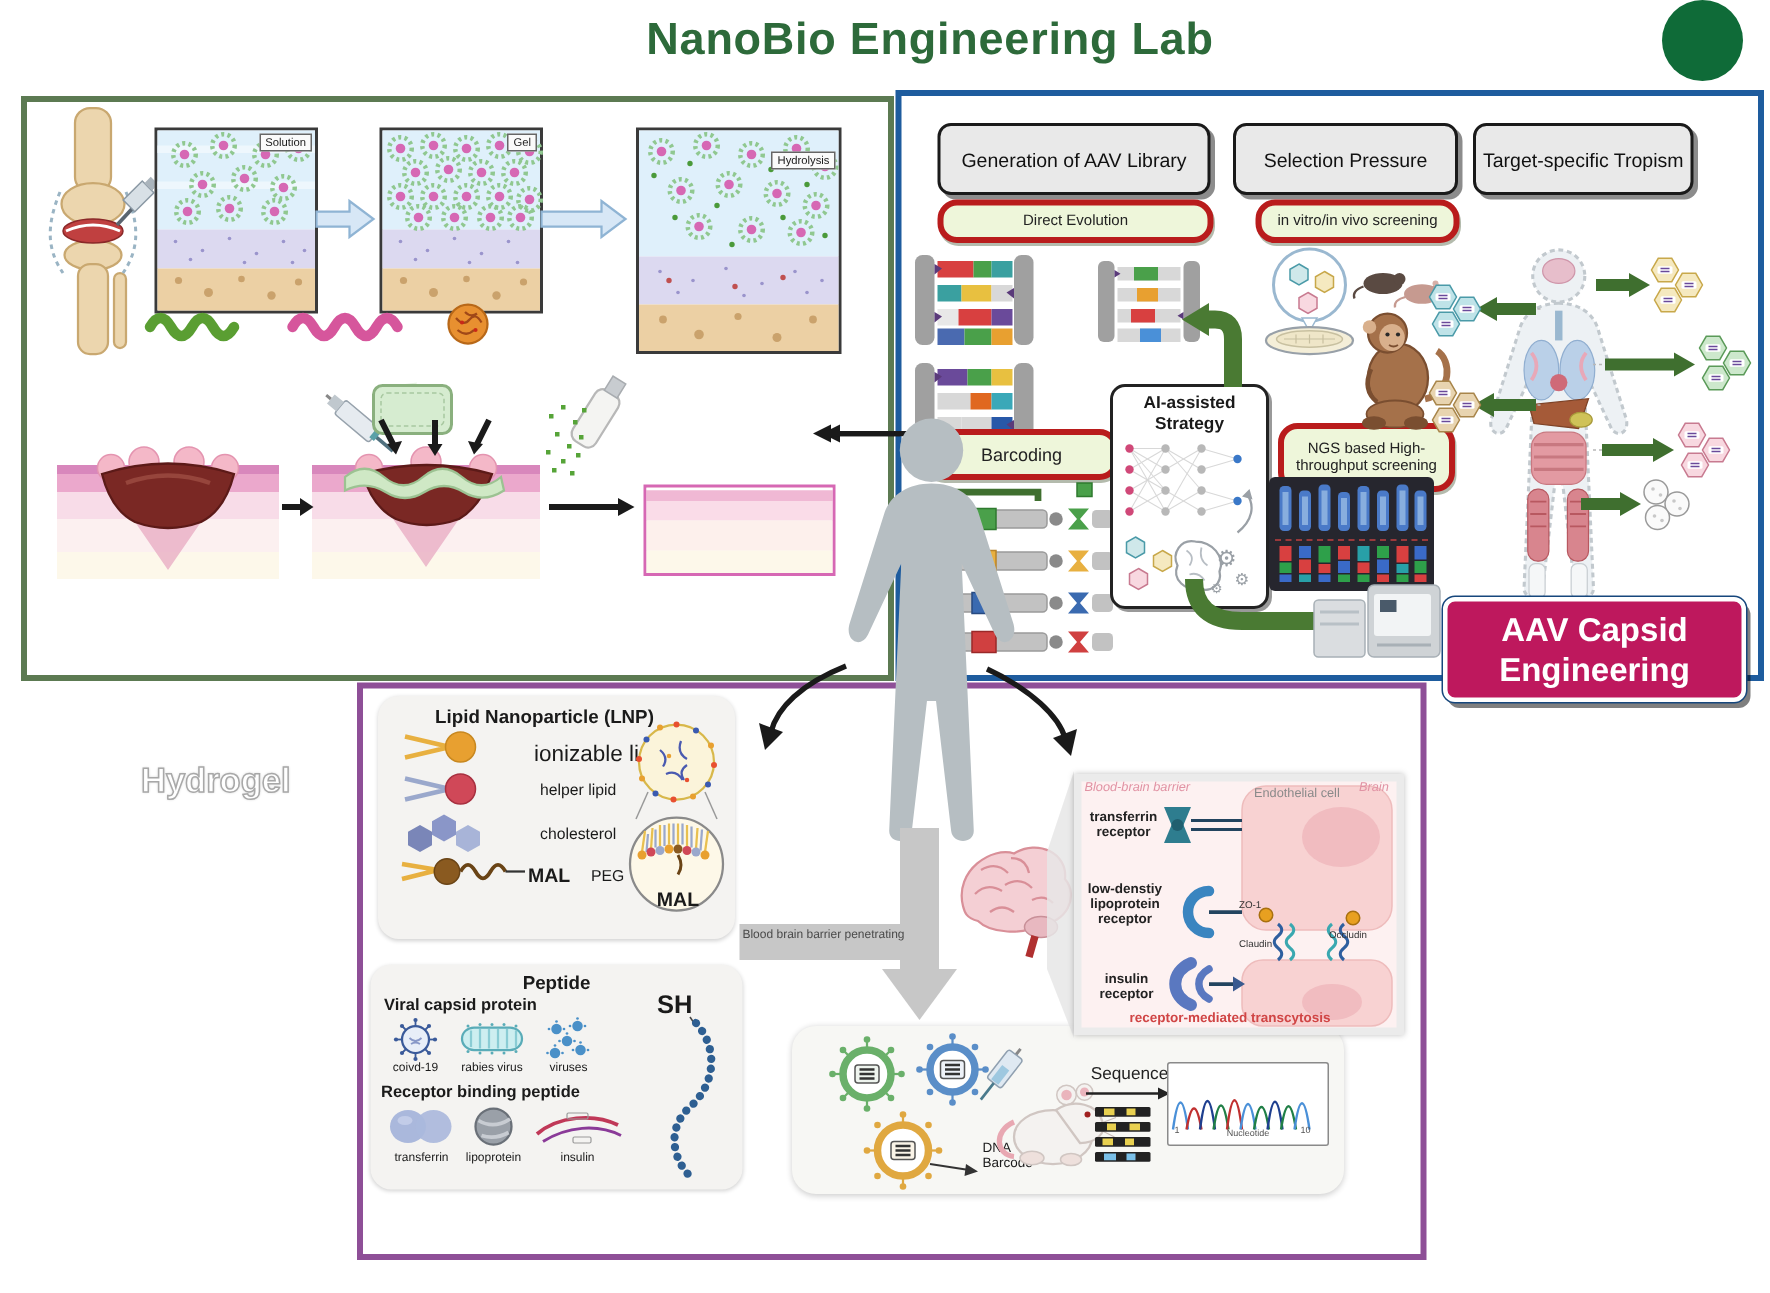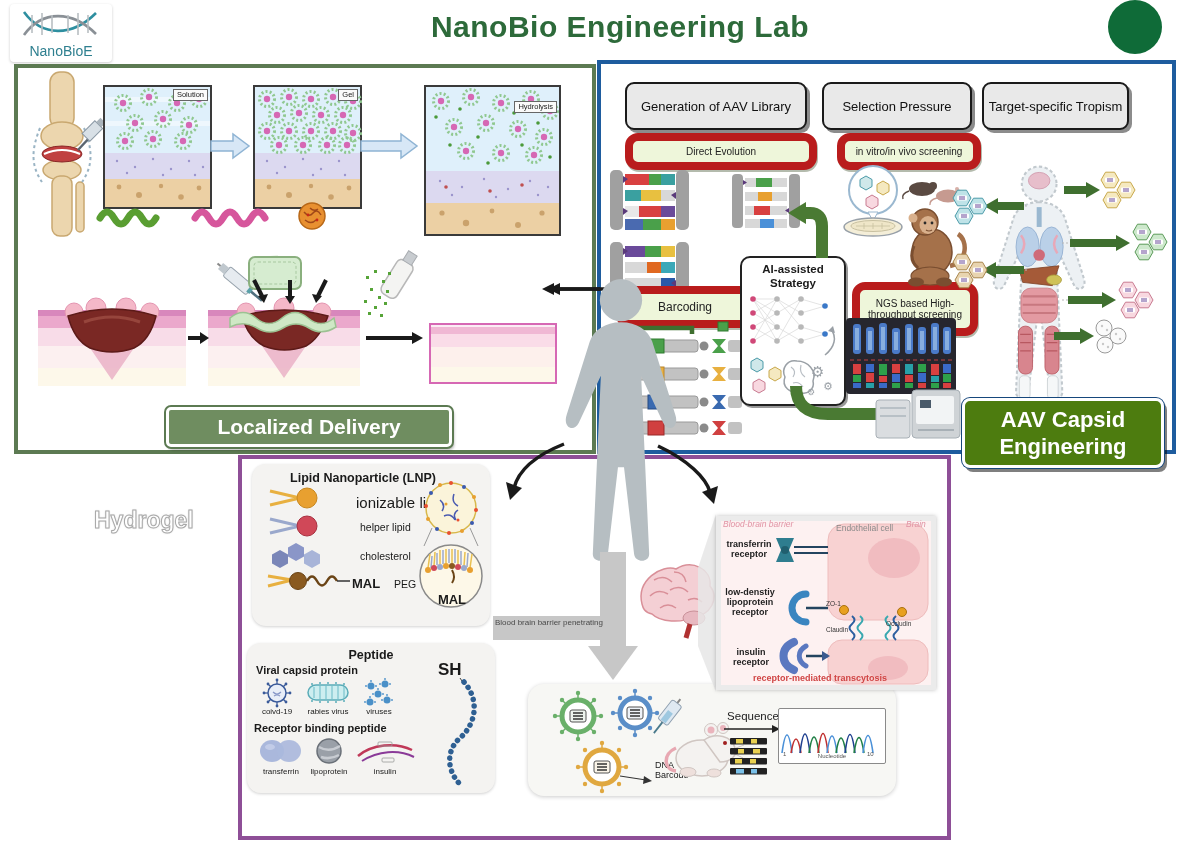--- a/index.html
+++ b/index.html
@@ -2,57 +2,40 @@
 <html><head>
 <meta charset="utf-8">
 <style>
   html,body{margin:0;padding:0;background:#fff;}
   #canvas{position:relative;width:1180px;height:862px;background:#fff;overflow:hidden;
           font-family:"Liberation Sans",sans-serif;color:#1a1a1a;}
   .abs{position:absolute;}
   svg{display:block;overflow:visible;}
   .panelbox{position:absolute;border:2px solid #3a3a3a;background:#fff;}
   .tag{position:absolute;font-size:7.5px;background:#fafafa;border:1px solid #666;padding:0 3px;line-height:10px;}
-  .pill{position:absolute;background:#eef6da;border:8px solid #b91c1c;border-radius:13px;
+  .pill{position:absolute;background:#eef6da;border:4px solid #b91c1c;border-radius:13px;
         display:flex;align-items:center;justify-content:center;text-align:center;
         font-size:10px;color:#222;box-shadow:1px 2px 0 rgba(40,60,20,.35);}
   .gbox{position:absolute;background:#e9e9e9;border:2px solid #1a1a1a;border-radius:9px;
         display:flex;align-items:center;justify-content:center;text-align:center;
         font-size:13px;color:#111;box-shadow:3px 3px 0 rgba(0,0,0,.45);}
   .seclabel{position:absolute;color:#fff;font-weight:bold;text-align:center;
         border:3px solid #fff;display:flex;align-items:center;justify-content:center;}
   .loc-label{background:#6f8d60;border-radius:5px;box-shadow:0 0 0 2px #5c7a52,2px 3px 3px rgba(0,0,0,.3);font-size:21px;}
-  .aav-label{background:#4d7c0f;border-radius:8px;box-shadow:0 0 0 1px #16477c,3px 4px 0 rgba(0,0,0,.5);font-size:22px;line-height:1.25;}
+  .aav-label{background:#be185d;border-radius:8px;box-shadow:0 0 0 1px #16477c,3px 4px 0 rgba(0,0,0,.5);font-size:22px;line-height:1.25;}
   .sys-label{background:#94519c;border-radius:6px;box-shadow:0 0 0 1px #7a3d82,2px 3px 3px rgba(0,0,0,.35);font-size:21px;}
   .softpanel{position:absolute;background:#f4f3f1;border-radius:14px;box-shadow:0 1px 3px rgba(0,0,0,.18);}
   .t{position:absolute;}
   .ctr{text-align:center;}
 </style>
 </head>
 <body>
 
 <div id="canvas">
 
-  <div class="abs" style="left:10px;top:4px;width:102px;height:58px;background:#fff;border-radius:4px;box-shadow:0 1px 3px rgba(0,0,0,.2);">
-    <svg width="90" height="34" style="margin:3px auto 0;">
-      <g stroke-width="2.6" fill="none">
-        <path d="M8,5 C26,30 56,30 80,6" stroke="#2e8fa0"></path>
-        <path d="M8,28 C26,3 56,3 80,27" stroke="#8a9096"></path>
-        <g stroke="#b8bec2" stroke-width="1.6">
-          <line x1="16" y1="8" x2="16" y2="26"></line>
-            <line x1="26" y1="6" x2="26" y2="28"></line>
-          <line x1="36" y1="8" x2="36" y2="26"></line>
-            <line x1="52" y1="8" x2="52" y2="26"></line>
-          <line x1="62" y1="6" x2="62" y2="28"></line>
-            <line x1="72" y1="8" x2="72" y2="26"></line>
-        </g>
-      </g>
-    </svg>
-    <div class="ctr" style="font-size:14px;color:#2e7f8f;margin-top:2px;">NanoBioE</div>
-  </div>
 
   <div class="t ctr" style="left:340px;top:10px;width:560px;font-size:30px;font-weight:800;color:#2d6a3a;letter-spacing:.5px;">NanoBio Engineering Lab</div>
 
   <div class="abs" style="left:1108px;top:0px;width:54px;height:54px;border-radius:50%;background:#0f6b38;"></div>
 
   <div class="abs" style="left:14px;top:64px;width:574px;height:382px;border:4px solid #5c7a52;"></div>
   <div class="abs" style="left:597px;top:60px;width:571px;height:386px;border:4px solid #1e5c9e;"></div>
   <div class="abs" style="left:238px;top:455px;width:705px;height:377px;border:4px solid #8e4f97;"></div>
 
   <svg class="abs" style="left:18px;top:70px;" width="88" height="170">
@@ -377,21 +360,20 @@
 
   <svg class="abs" style="left:188px;top:330px;" width="22" height="16">
     <line x1="0" y1="8" x2="12" y2="8" stroke="#1a1a1a" stroke-width="4"></line>
       <polygon points="12,2 12,14 21,8" fill="#1a1a1a"></polygon>
   </svg>
   <svg class="abs" style="left:366px;top:330px;" width="58" height="16">
     <line x1="0" y1="8" x2="46" y2="8" stroke="#1a1a1a" stroke-width="4"></line>
       <polygon points="46,2 46,14 57,8" fill="#1a1a1a"></polygon>
   </svg>
 
-  <div class="seclabel loc-label" style="left:166px;top:407px;width:280px;height:34px;">Localized Delivery</div>
 
   <div class="t" style="left:94px;top:507px;width:130px;font-size:23px;font-weight:bold;color:#fff;-webkit-text-stroke:1px #a8a8a8;text-shadow:0 0 2px #bbb;">Hydrogel</div>
 
   <div class="gbox" style="left:625px;top:82px;width:178px;height:44px;">Generation of AAV Library</div>
   <div class="gbox" style="left:822px;top:82px;width:146px;height:44px;">Selection Pressure</div>
   <div class="gbox" style="left:982px;top:82px;width:143px;height:44px;">Target-specific Tropism</div>
   <div class="pill" style="left:625px;top:133px;width:176px;height:21px;">Direct Evolution</div>
   <div class="pill" style="left:837px;top:133px;width:128px;height:21px;">in vitro/in vivo screening</div>
 
   <svg class="abs" style="left:610px;top:164px;" width="80" height="72">

